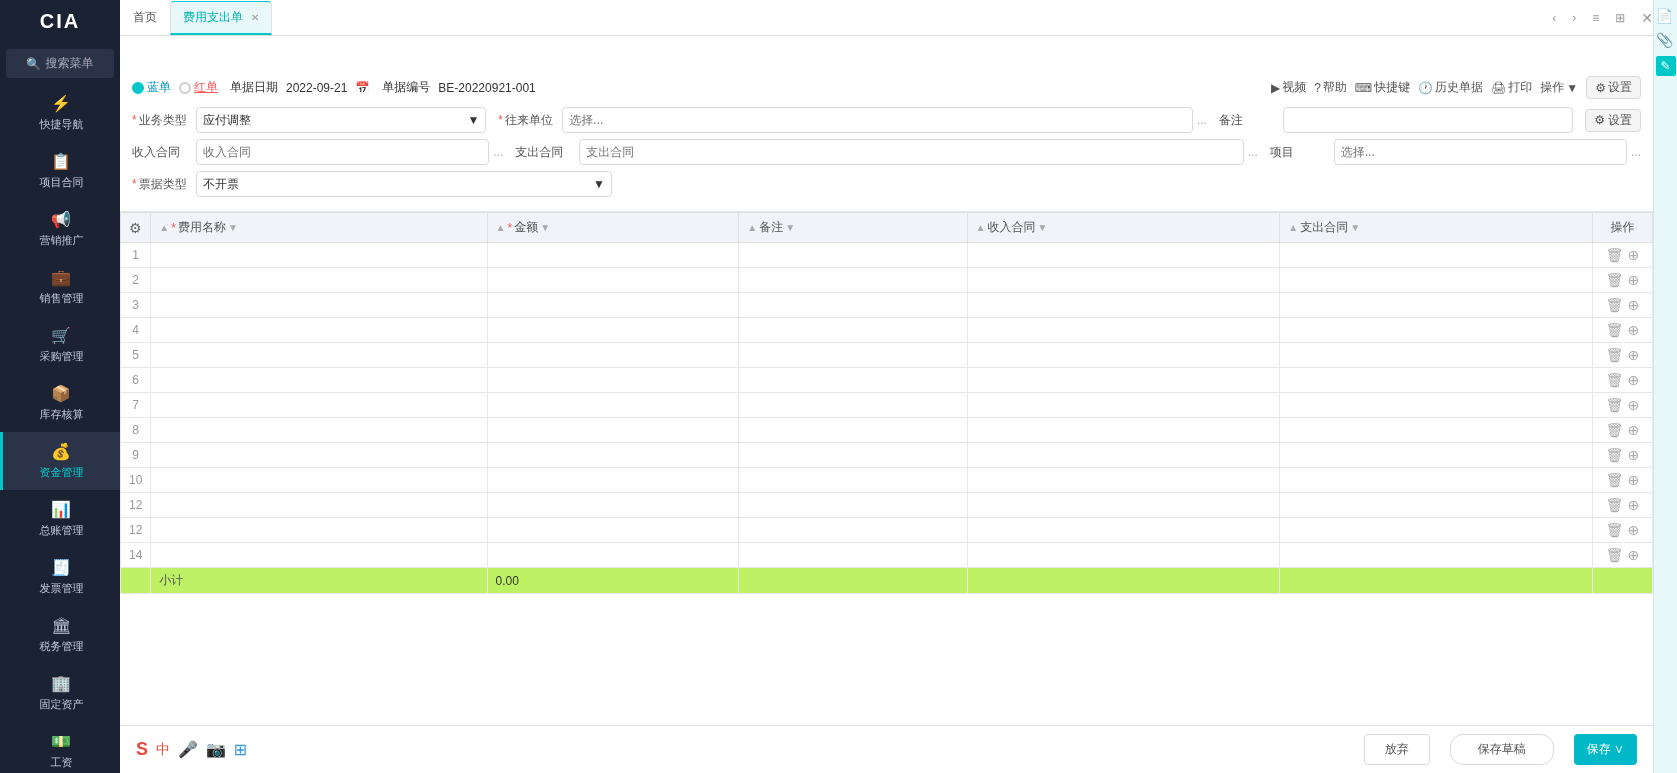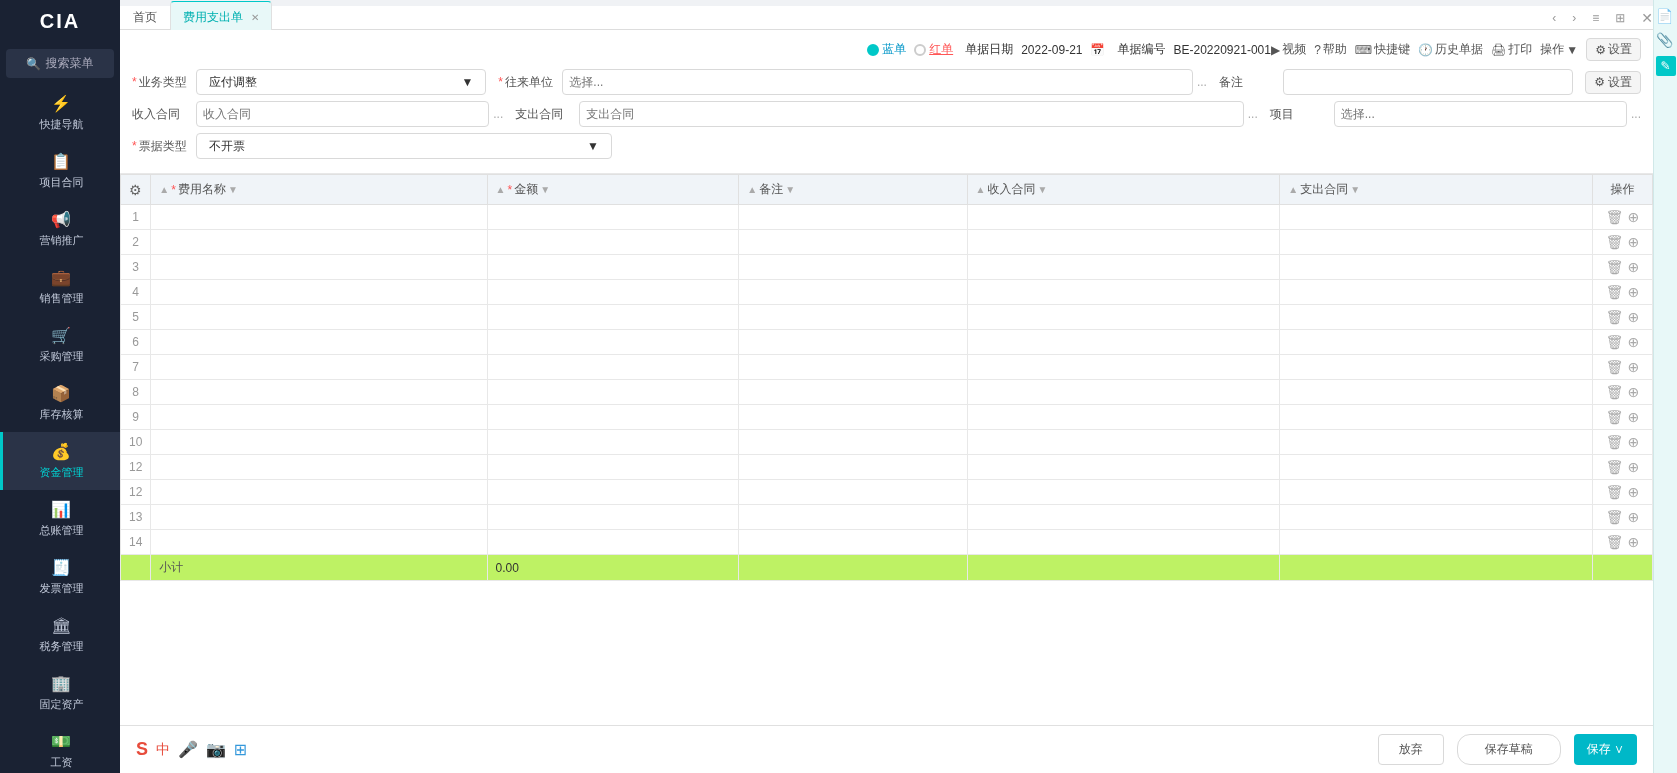--- a/index.html
+++ b/index.html
@@ -56,22 +56,23 @@
 
     
     .form-area {
       background: #fff;
       padding: 8px 12px;
       border-bottom: 1px solid #e8e8e8;
     }
     .toolbar-row {
       display: flex;
       align-items: center;
-      justify-content: flex-end;
+      justify-content: space-between;
       margin-bottom: 8px;
+      margin-top: 32px;
     }
     .toolbar-left { display: flex; align-items: center; gap: 12px; }
     .toolbar-right { display: flex; align-items: center; gap: 8px; color: #555; }
     .toolbar-right span { cursor: pointer; display: flex; align-items: center; gap: 2px; }
 
     .radio-group { display: flex; align-items: center; gap: 8px; }
     .radio-option { display: flex; align-items: center; gap: 3px; cursor: pointer; }
     .radio-circle { width: 12px; height: 12px; border-radius: 50%; border: 2px solid #ccc; }
     .radio-circle.checked { border-color: #00c8c8; background: #00c8c8; }
     .radio-label-blue { color: #0096c8; }
@@ -84,21 +85,21 @@
     .form-field {
       display: flex; align-items: center; flex: 1;
     }
     .form-label {
       color: #555; white-space: nowrap; min-width: 60px;
       display: flex; align-items: center;
     }
     .form-label .required { color: #f55; margin-right: 2px; }
     .form-select {
       flex: 1; border: 1px solid #d9d9d9; border-radius: 4px;
-      padding: 3px 12px; background: #fff; cursor: pointer;
+      padding: 3px 6px; background: #fff; cursor: pointer;
       display: flex; align-items: center; justify-content: space-between;
       min-height: 26px; color: #333;
     }
     .form-input {
       flex: 1; border: 1px solid #d9d9d9; border-radius: 4px;
       padding: 3px 6px; background: #fff;
       min-height: 26px; color: #aaa;
     }
     .more-btn { color: #aaa; margin-left: 4px; cursor: pointer; }
     .settings-btn {
@@ -144,21 +145,21 @@
     .bottom-bar {
       background: #fff;
       border-top: 1px solid #e0e0e0;
       padding: 8px 16px;
       display: flex;
       align-items: center;
       justify-content: space-between;
     }
     .bottom-icons { display: flex; gap: 8px; align-items: center; }
     .bottom-icon { font-size: 18px; cursor: pointer; }
-    .bottom-actions { display: flex; gap: 13px; }
+    .bottom-actions { display: flex; gap: 20px; }
     .btn-discard {
       border: 1px solid #d9d9d9; background: #fff; border-radius: 4px;
       padding: 6px 20px; cursor: pointer; color: #555;
     }
     .btn-draft {
       border: 1px solid #d9d9d9; background: #fff; border-radius: 13px;
       padding: 6px 27px; cursor: pointer; color: #555;
     }
     .btn-save {
       border: none; background: #00b8c8; border-radius: 4px;
@@ -262,21 +263,21 @@
   </div>
   <div class="sidebar-item">
     <span class="icon">💵</span>
     <span class="label">工资</span>
   </div>
 
 </div>
 
 <div class="main-content">
 
-  <div class="window-chrome" style="height:24px;margin-top:6px;">
+  <div class="window-chrome" style="height:36px;">
     <div class="tab">
       <span>首页</span>
     </div>
     <div class="tab active">
       <span>费用支出单</span>
       <span class="close-btn">✕</span>
     </div>
     <div class="tabs-bar-right">
       <span class="nav-arrow">‹</span>
       <span class="nav-arrow">›</span>
@@ -618,34 +619,20 @@
     <td></td>
     <td></td>
     <td class="op-cell">
       <div class="op-icons">
         <span class="op-icon">🗑</span>
         <span class="op-icon">⊕</span>
       </div>
     </td>
   </tr>
           <tr>
-    <td class="row-num">13</td>
-    <td></td>
-    <td></td>
-    <td></td>
-    <td></td>
-    <td></td>
-    <td class="op-cell">
-      <div class="op-icons">
-        <span class="op-icon">🗑</span>
-        <span class="op-icon">⊕</span>
-      </div>
-    </td>
-  </tr>
-          <tr>
     <td class="row-num">14</td>
     <td></td>
     <td></td>
     <td></td>
     <td></td>
     <td></td>
     <td class="op-cell">
       <div class="op-icons">
         <span class="op-icon">🗑</span>
         <span class="op-icon">⊕</span>

